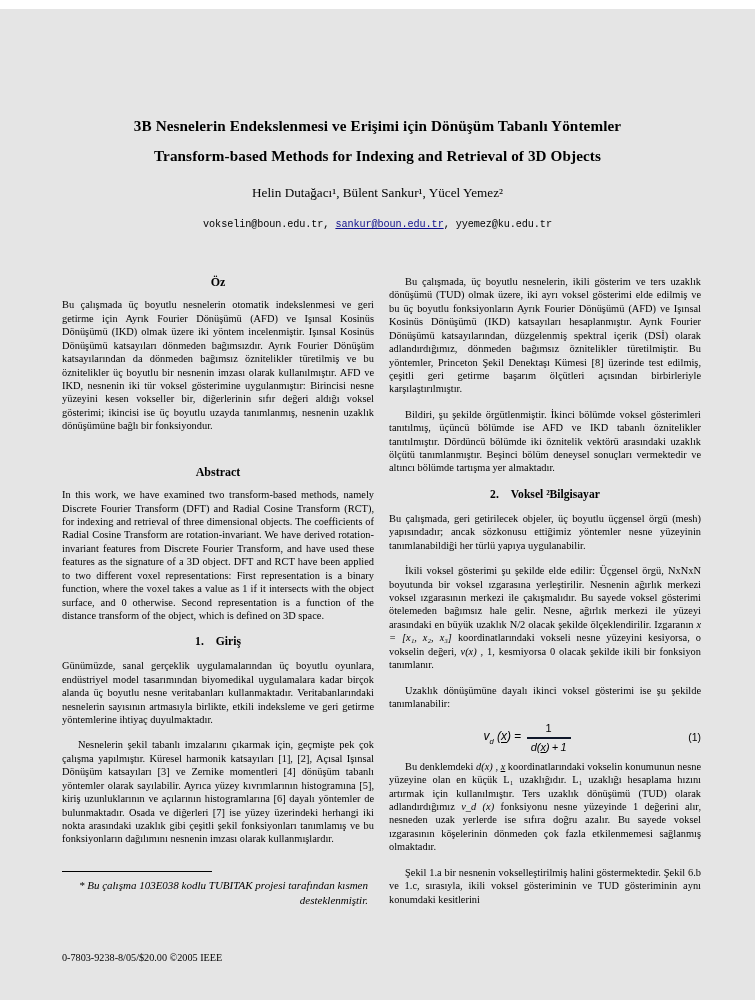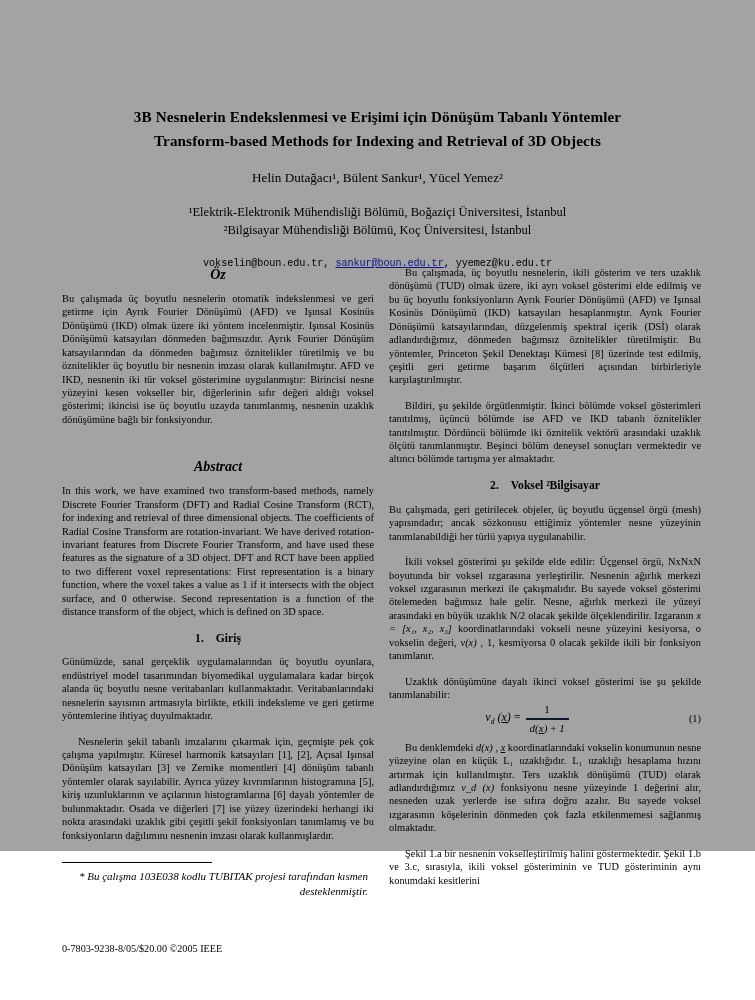--- a/index.html
+++ b/index.html
@@ -10,41 +10,41 @@
   body {
     width: 755px;
     height: 1000px;
     font-family: "Liberation Serif", serif;
     color: #000000;
     position: relative;
     overflow: hidden;
   }
   .page {
     position: absolute;
-    left: 0; top: 0;
+    left: 0; top: 9px;
     width: 755px;
-    height: 851px;
-    background: #a3a3a3;
+    height: 992px;
+    background: #e5e5e5;
   }
 
   
   .header {
     position: absolute;
     left: 62px;
     top: 105px;
     width: 631px;
     text-align: center;
   }
   .title-tr, .title-en {
     font-size: 15.2px;
     font-weight: bold;
     line-height: 1.55;
     letter-spacing: 0.1px;
   }
-  .title-en { }
+  .title-en { margin-top: 6px; }
 
   .authors {
     margin-top: 18px;
     font-size: 13.2px;
   }
 
   .affil {
     margin-top: 18px;
     font-size: 12.6px;
     line-height: 1.42;
@@ -77,39 +77,38 @@
     text-align: center;
     font-weight: bold;
     font-size: 11.6px;
     margin: 13px 0 9px 0;
   }
   .sec-head.numbered .num { margin-right: 12px; }
 
   .abs-head {
     text-align: center;
     font-weight: bold;
-    font-size: 14px;
+    font-size: 12px;
     margin: 0 0 8px 0;
-    font-style: italic;
   }
   .abs-head.second { margin-top: 32px; }
 
   p.body {
     margin: 0;
     text-indent: 0;
   }
   p.body.indent { text-indent: 16px; }
   p.body + p.body { margin-top: 12px; }
 
   
   .eq-row {
     display: flex;
     align-items: center;
-    margin: 1px 0 6px 0;
-    font-family: Liberation Serif, serif;
+    margin: 11px 0 6px 0;
+    font-family: Liberation Sans, sans-serif;
   }
   .eq-body {
     flex: 1;
     text-align: center;
     font-size: 12px;
     font-style: italic;
   }
   .eq-num {
     width: 34px;
     text-align: right;
@@ -166,24 +165,20 @@
 </style>
 </head>
 <body>
 
 <div class="page">
 
   <div class="header">
     <div class="title-tr">3B Nesnelerin Endekslenmesi ve Erişimi için Dönüşüm Tabanlı Yöntemler</div>
     <div class="title-en">Transform-based Methods for Indexing and Retrieval of 3D Objects</div>
     <div class="authors">Helin Dutağacı¹, Bülent Sankur¹, Yücel Yemez²</div>
-    <div class="affil">
-      <div>¹Elektrik-Elektronik Mühendisliği Bölümü, Boğaziçi Üniversitesi, İstanbul</div>
-      <div>²Bilgisayar Mühendisliği Bölümü, Koç Üniversitesi, İstanbul</div>
-    </div>
     <div class="emails">
       <span>vokselin@boun.edu.tr,</span>
       <a href="#" style="color: rgb(16, 16, 140); text-align: right;">sankur@boun.edu.tr</a><span>, yyemez@ku.edu.tr</span>
     </div>
   </div>
 
   <div class="col col-left">
 
     <div class="abs-head">Öz</div>
     <p class="body">Bu çalışmada üç boyutlu nesnelerin otomatik indekslenmesi ve geri getirme için Ayrık Fourier Dönüşümü (AFD) ve Işınsal Kosinüs Dönüşümü (IKD) olmak üzere iki yöntem incelenmiştir. Işınsal Kosinüs Dönüşümü katsayıları dönmeden bağımsızdır. Ayrık Fourier Dönüşüm katsayılarından da dönmeden bağımsız öznitelikler türetilmiş ve bu öznitelikler üç boyutlu bir nesnenin imzası olarak kullanılmıştır. AFD ve IKD, nesnenin iki tür voksel gösterimine uygulanmıştır: Birincisi nesne yüzeyini kesen vokseller bir, diğerlerinin sıfır değeri aldığı voksel gösterimi; ikincisi ise üç boyutlu uzayda tanımlanmış, nesnenin uzaklık dönüşümüne bağlı bir fonksiyondur.</p>
@@ -221,20 +216,20 @@
         <span class="frac">
           <span class="nume">1</span>
           <span class="deno"><i>d</i>(<span class="uline"><i>x</i></span>) + 1</span>
         </span>
       </div>
       <div class="eq-num">(1)</div>
     </div>
 
     <p class="body indent"><span>Bu denklemdeki </span><span class="inline-math">d(x)</span><span> , </span><span class="inline-math uline">x</span><span> koordinatlarındaki vokselin konumunun nesne yüzeyine olan en küçük L₁ uzaklığıdır. L₁ uzaklığı hesaplama hızını artırmak için kullanılmıştır. Ters uzaklık dönüşümü (TUD) olarak adlandırdığımız </span><span class="inline-math">v_d (x)</span><span> fonksiyonu nesne yüzeyinde 1 değerini alır, nesneden uzak yerlerde ise sıfıra doğru azalır. Bu sayede voksel ızgarasının köşelerinin dönmeden çok fazla etkilenmemesi sağlanmış olmaktadır.</span></p>
 
-    <p class="body indent">Şekil 1.a bir nesnenin vokselleştirilmiş halini göstermektedir. Şekil 1.b ve 3.c, sırasıyla, ikili voksel gösteriminin ve TUD gösteriminin aynı konumdaki kesitlerini</p>
+    <p class="body indent">Şekil 1.a bir nesnenin vokselleştirilmiş halini göstermektedir. Şekil 6.b ve 1.c, sırasıyla, ikili voksel gösteriminin ve TUD gösteriminin aynı konumdaki kesitlerini</p>
   </div>
 
   <div class="footnote-rule"></div>
   <div class="footnote">* Bu çalışma 103E038 kodlu TUBITAK projesi tarafından kısmen desteklenmiştir.</div>
   <div class="copyright">0-7803-9238-8/05/$20.00 ©2005 IEEE</div>
 
 </div>
 
 </body></html>

